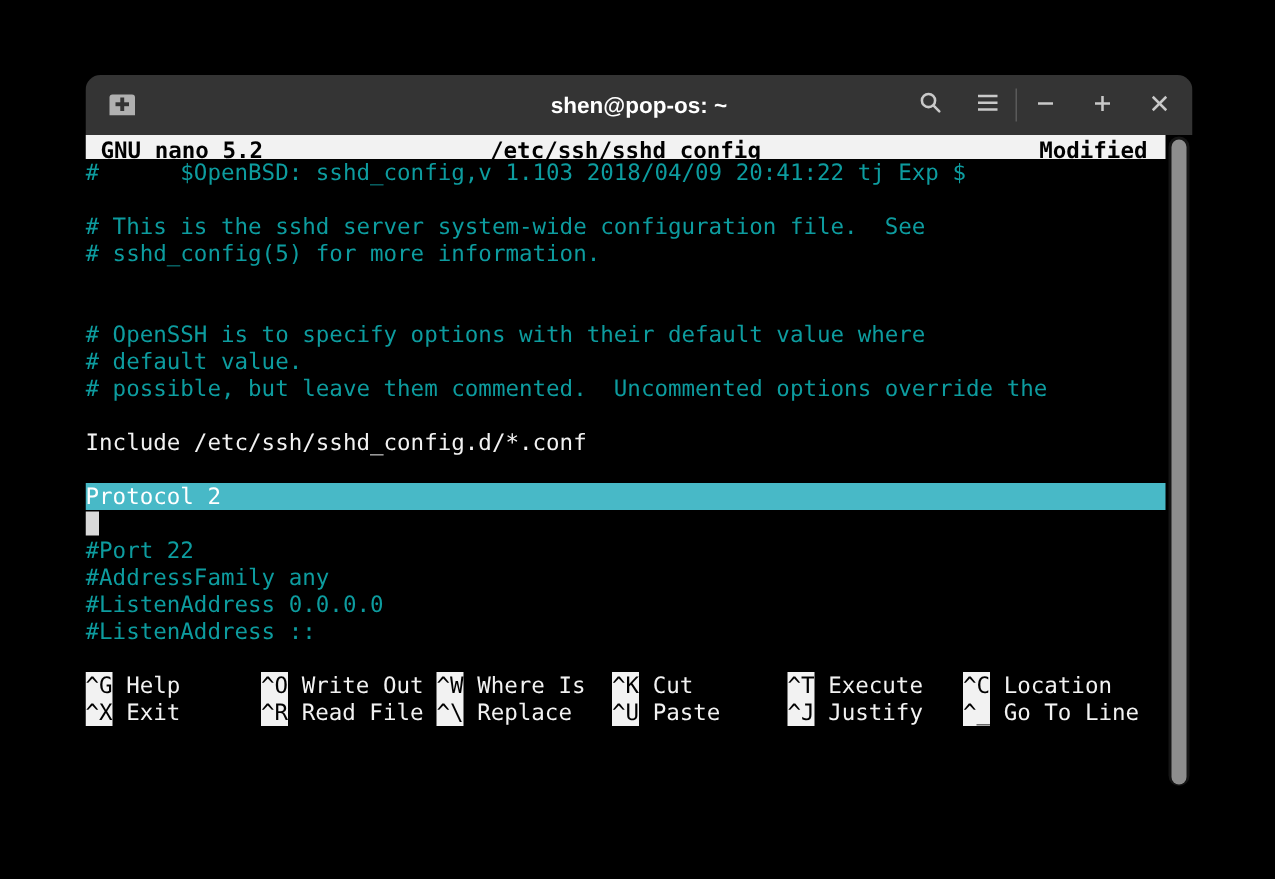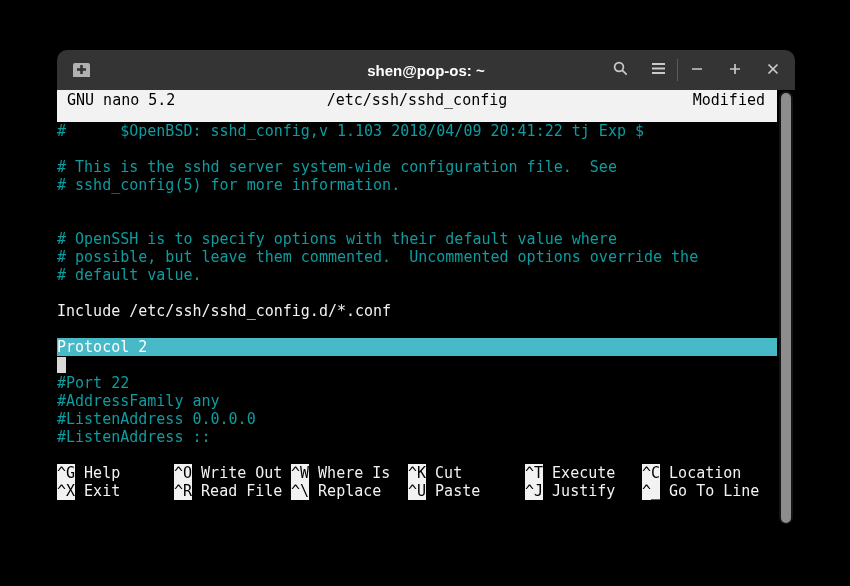--- a/index.html
+++ b/index.html
@@ -14,22 +14,22 @@
               justify-content:center;background:none;border:none;padding:0;cursor:pointer;}
   .win-title{position:absolute;left:0;right:0;text-align:center;pointer-events:none;
              font:bold 15px "Liberation Sans",sans-serif;color:var(--titlebar-text,#fff);}
   .controls{margin-left:auto;display:flex;align-items:center;padding-right:3px;z-index:2;}
   .ctrl-btn{width:38px;height:38px;display:flex;align-items:center;justify-content:center;
             background:none;border:none;padding:0;cursor:pointer;}
   .tb-sep{width:1px;height:22px;background:#5a5a5a;}
   
   .terminal{position:relative;height:440px;background:var(--terminal-bg,#000);
             font:15px/18px "DejaVu Sans Mono",monospace;color:var(--plain-text,#f2f2f2);}
-  .nano-header{position:relative;width:720px;height:32px;line-height:20px;
-               background:var(--bar-bg,#f2f2f2);color:var(--bar-text,#000);}
+  .nano-header{position:relative;width:720px;height:16px;line-height:20px;
+               background:var(--bar-bg,#f2f2f2);color:var(--bar-text,#000);font-weight:bold;}
   .nh-left{position:absolute;left:10px;top:0;}
   .nh-center{position:absolute;left:0;right:0;top:0;text-align:center;}
   .nh-right{position:absolute;right:12px;top:0;}
   .buffer{width:720px;}
   .line{height:18px;white-space:pre;}
   .line.comment{color:var(--comment,#0d9c9f);}
   .line.plain{color:var(--plain-text,#f2f2f2);}
   .line.highlight{background:var(--highlight-bg,#48b9c7);color:var(--highlight-text,#fff);}
   .cursor-block{display:inline-block;width:9px;height:16px;margin-top:1px;
                 background:var(--cursor,#d9d9d9);vertical-align:top;}
@@ -117,22 +117,22 @@
       </div>
 
       <div class="buffer" id="editor-buffer">
           <div class="line comment">#      $OpenBSD: sshd_config,v 1.103 2018/04/09 20:41:22 tj Exp $</div>
           <div class="line blank"></div>
           <div class="line comment"># This is the sshd server system-wide configuration file.  See</div>
           <div class="line comment"># sshd_config(5) for more information.</div>
           <div class="line blank"></div>
           <div class="line blank"></div>
           <div class="line comment"># OpenSSH is to specify options with their default value where</div>
+          <div class="line comment"># default value.</div>
           <div class="line comment"># possible, but leave them commented.  Uncommented options override the</div>
-          <div class="line comment"># default value.</div>
           <div class="line blank"></div>
           <div class="line plain">Include /etc/ssh/sshd_config.d/*.conf</div>
           <div class="line blank"></div>
           <div class="line highlight">Protocol 2</div>
           <div class="line cursor"><span class="cursor-block"></span></div>
           <div class="line comment">#Port 22</div>
           <div class="line comment">#AddressFamily any</div>
           <div class="line comment">#ListenAddress 0.0.0.0</div>
           <div class="line comment">#ListenAddress ::</div>
           <div class="line blank"></div>

